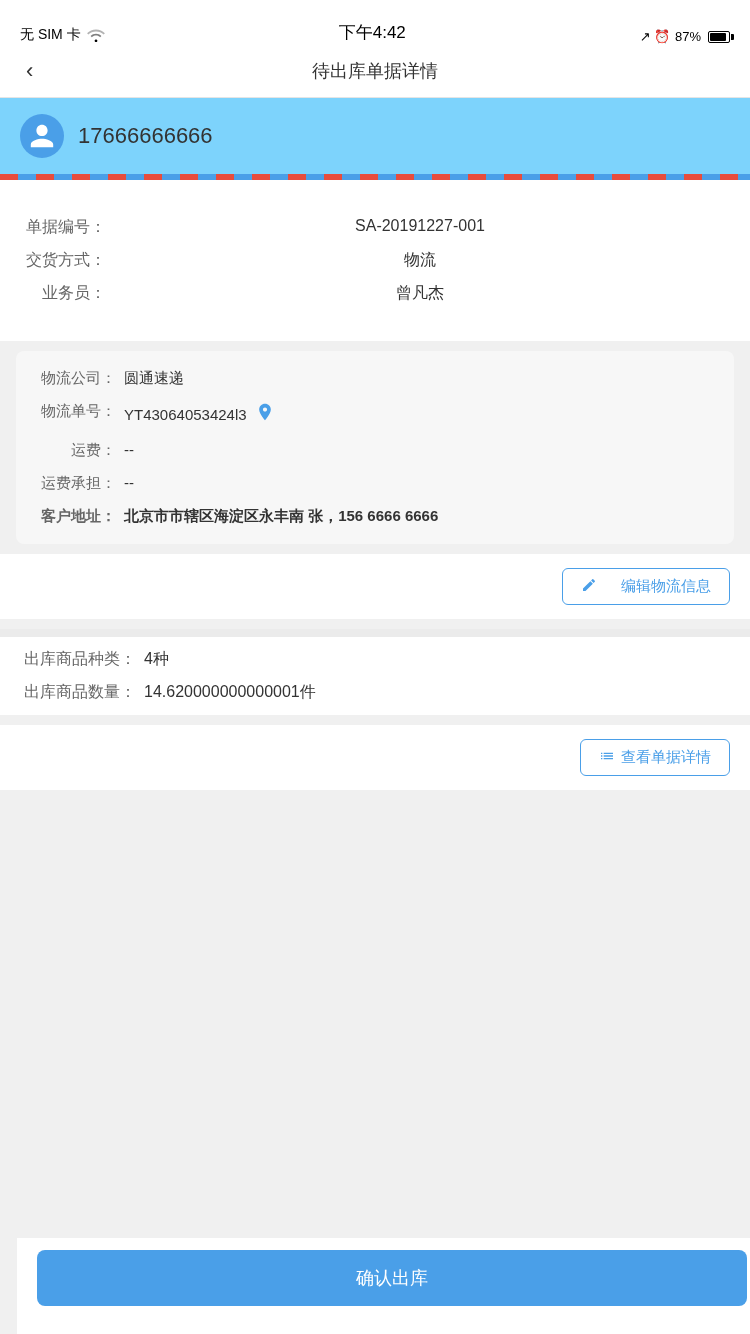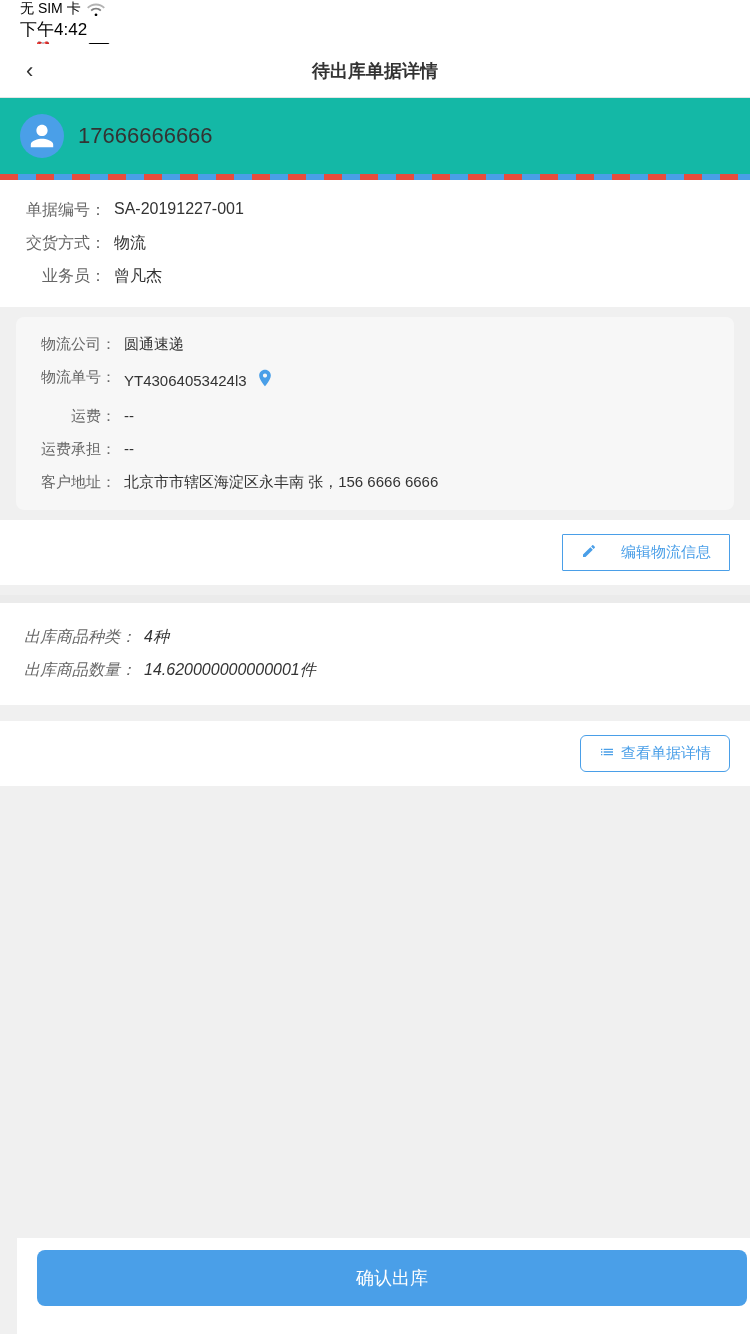--- a/index.html
+++ b/index.html
@@ -11,26 +11,25 @@
       min-height: 1334px;
       position: relative;
       overflow-x: hidden;
     }
 
     
     .status-bar {
       background: #fff;
       height: 44px;
       display: flex;
-      align-items: flex-start;
+      align-items: flex-end;
       justify-content: space-between;
       padding: 0 20px;
       font-size: 15px;
       font-weight: 500;
-      flex-direction: column;
     }
     .status-left { font-size: 14px; color: #000; display: flex; align-items: center; gap: 6px; }
     .status-center { font-size: 17px; font-weight: 400; color: #000; }
     .status-right { display: flex; align-items: center; gap: 4px; font-size: 13px; color: #000; }
 
     
     .nav-bar {
       background: #fff;
       height: 54px;
       display: flex;
@@ -42,28 +41,28 @@
     .nav-back {
       position: absolute;
       left: 18px;
       font-size: 22px;
       color: #333;
       cursor: pointer;
       padding: 8px;
     }
     .nav-title {
       font-size: 18px;
-      font-weight: 700;
+      font-weight: 400;
       color: #333;
       text-align: center;
     }
 
     
     .customer-header {
-      background: #14b8a6;
+      background: #7dd3fc;
       padding: 16px 20px;
       display: flex;
       align-items: center;
       gap: 14px;
       margin-bottom: 0;
     }
     .customer-avatar {
       width: 44px;
       height: 44px;
       border-radius: 50%;
@@ -86,55 +85,55 @@
       background: repeating-linear-gradient(
         90deg,
         #e84c3c 0px, #e84c3c 18px,
         #4a9fe8 18px, #4a9fe8 36px
       );
     }
 
     
     .info-section {
       background: #fff;
-      padding: 20px 24px;
+      padding: 37px 24px;
       margin-bottom: 10px;
     }
     .info-row {
       display: flex;
       align-items: flex-start;
       margin-bottom: 12px;
       font-size: 16px;
       color: #333;
     }
     .info-row:last-child { margin-bottom: 0; }
     .info-label {
       color: #666;
       min-width: 82px;
       text-align: right;
       margin-right: 8px;
       flex-shrink: 0;
     }
-    .info-value { color: #333; flex: 1; }
+    .info-value { color: #333; flex: 1; text-align: center; }
 
     
     .logistics-card {
       background: #f7f7f7;
       border-radius: 8px;
       margin: 0 16px 10px 16px;
       padding: 18px 20px;
     }
     .logistics-row {
       display: flex;
       align-items: flex-start;
       margin-bottom: 14px;
       font-size: 15px;
       color: #333;
     }
-    .logistics-row:last-child { margin-bottom: 0; }
+    .logistics-row:last-child { margin-bottom: 0; font-weight: bold; }
     .logistics-label {
       color: #666;
       min-width: 80px;
       text-align: right;
       margin-right: 8px;
       flex-shrink: 0;
     }
     .logistics-value { color: #333; flex: 1; display: flex; align-items: center; gap: 8px; }
     .location-icon {
       color: #4a9fe8;
@@ -147,41 +146,40 @@
       background: #fff;
       padding: 14px 20px;
       display: flex;
       justify-content: flex-end;
       margin-bottom: 10px;
     }
     .edit-btn {
       border: 1.5px solid #4a9fe8;
       color: #4a9fe8;
       background: #fff;
-      border-radius: 1px;
+      border-radius: 6px;
       padding: 8px 18px;
       font-size: 15px;
       display: flex;
       align-items: center;
       gap: 24px;
       cursor: pointer;
     }
 
     
     .section-divider {
       height: 8px;
       background: #ebebeb;
     }
 
     
     .goods-section {
       background: #fff;
-      padding: 24px 24px;
-      margin-bottom: 16px;
-      font-style: italic;
+      padding: 12px 24px;
+      margin-bottom: 10px;
     }
     .goods-row {
       display: flex;
       align-items: center;
       margin-bottom: 12px;
       font-size: 16px;
     }
     .goods-row:last-child { margin-bottom: 0; }
     .goods-label {
       color: #666;

